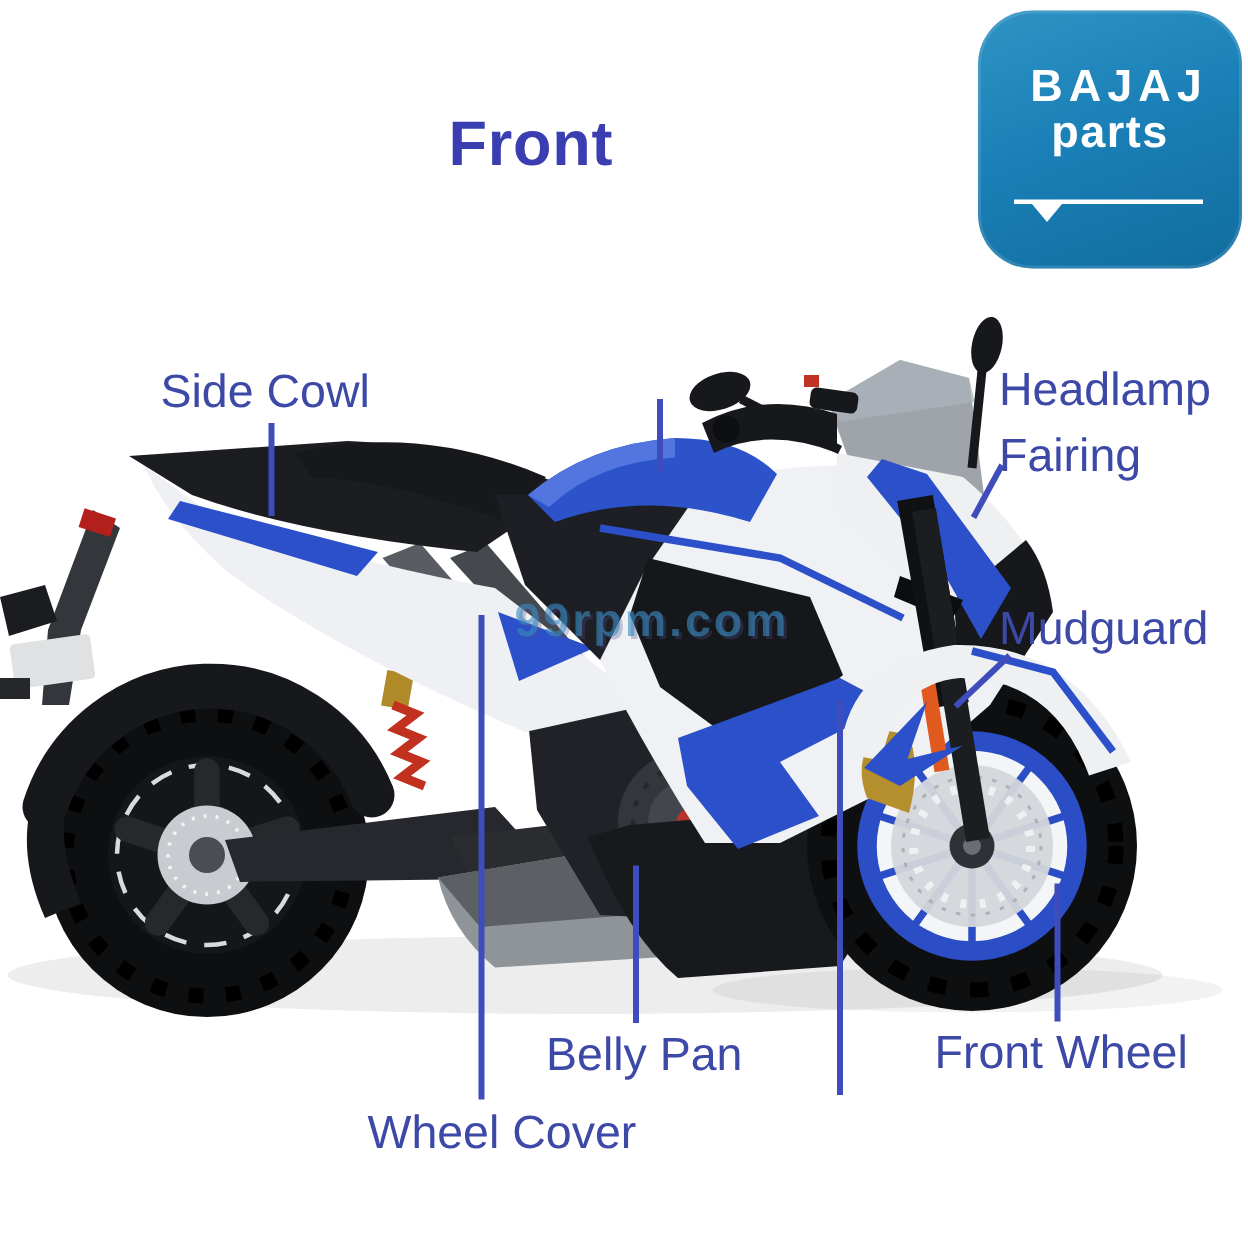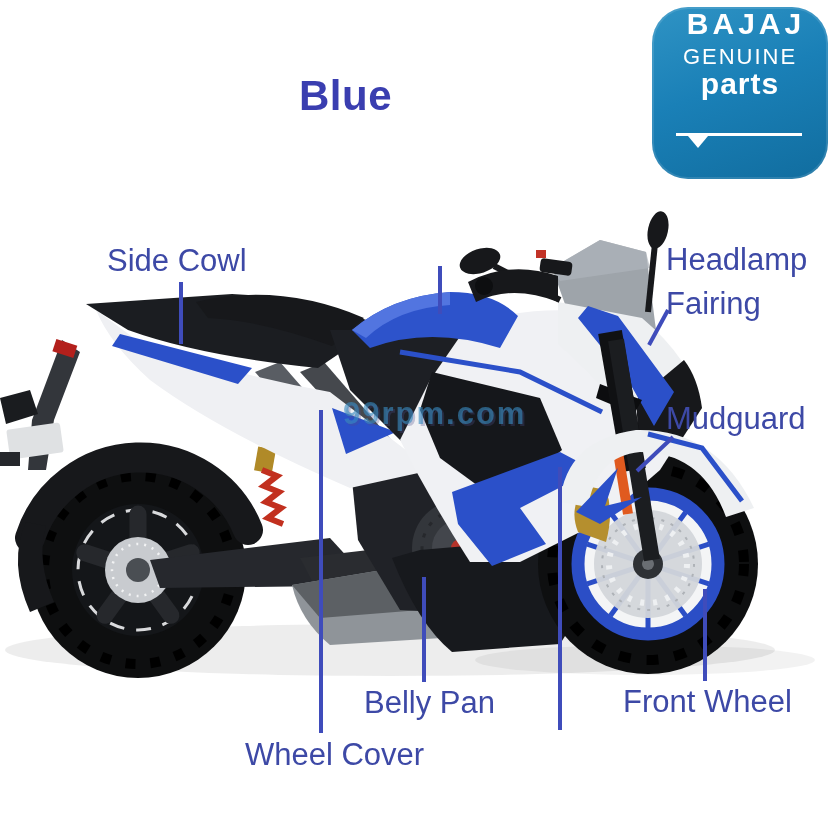--- a/index.html
+++ b/index.html
@@ -9,21 +9,21 @@
   .page-title{position:absolute;left:299px;top:72px;font-size:42px;font-weight:bold;
          color:#3a3eb0;letter-spacing:0.5px;}
   .label{position:absolute;font-size:31px;color:#3d49a6;white-space:nowrap;line-height:1.15;}
   .label.wrap{white-space:normal;width:178px;line-height:44px;}
   .watermark{position:absolute;left:327px;top:396px;font-size:31px;font-weight:bold;
          letter-spacing:2px;color:rgba(56,139,192,0.62);
          text-shadow:2px 2px 0 rgba(80,80,140,0.30);margin-left:16px;}
   .logo{position:absolute;left:652px;top:7px;width:176px;height:172px;border-radius:36px;
          background:linear-gradient(160deg,#2f93c4 0%,#1a80b7 45%,#116d9f 100%);
          box-shadow:inset 0 0 0 2px rgba(255,255,255,0.12);color:#fff;text-align:center;}
-  .logo-brand{font-size:30px;font-weight:bold;letter-spacing:4px;padding-left:12px;}
+  .logo-brand{margin-top:34px;font-size:30px;font-weight:bold;letter-spacing:4px;padding-left:12px;}
   .logo-genuine{margin-top:3px;font-size:22px;font-weight:400;letter-spacing:2px;}
   .logo-parts{margin-top:-3px;font-size:30px;font-weight:bold;letter-spacing:1px;}
   .logo-rule{position:absolute;left:24px;right:26px;top:126px;height:3px;background:#fff;}
   .logo-arrow{position:absolute;left:36px;top:129px;width:0;height:0;
          border-left:10px solid transparent;border-right:10px solid transparent;
          border-top:12px solid #fff;}
 </style>
 </head>
 <body>
 
@@ -181,25 +181,24 @@
       <line x1="673" y1="437" x2="637" y2="471"></line>
       <line x1="321" y1="410" x2="321" y2="733"></line>
       <line x1="424" y1="577" x2="424" y2="682"></line>
       <line x1="560" y1="467" x2="560" y2="730"></line>
       <line x1="705" y1="589" x2="705" y2="681"></line>
     </g>
   </svg>
 
   <div class="watermark">99rpm.com</div>
 
-  <div class="page-title">Blue</div>
+  <div class="page-title">Front</div>
 
   <div class="logo">
     <div class="logo-brand">BAJAJ</div>
-    <div class="logo-genuine">GENUINE</div>
     <div class="logo-parts">parts</div>
     <div class="logo-rule"></div>
     <div class="logo-arrow"></div>
   </div>
 
   <div class="label" style="left:107px;top:243px;">Side Cowl</div>
   <div class="label wrap" style="left:666px;top:238px;">Headlamp Fairing</div>
   <div class="label" style="left:666px;top:401px;">Mudguard</div>
   <div class="label" style="left:364px;top:685px;">Belly Pan</div>
   <div class="label" style="left:245px;top:737px;">Wheel Cover</div>

